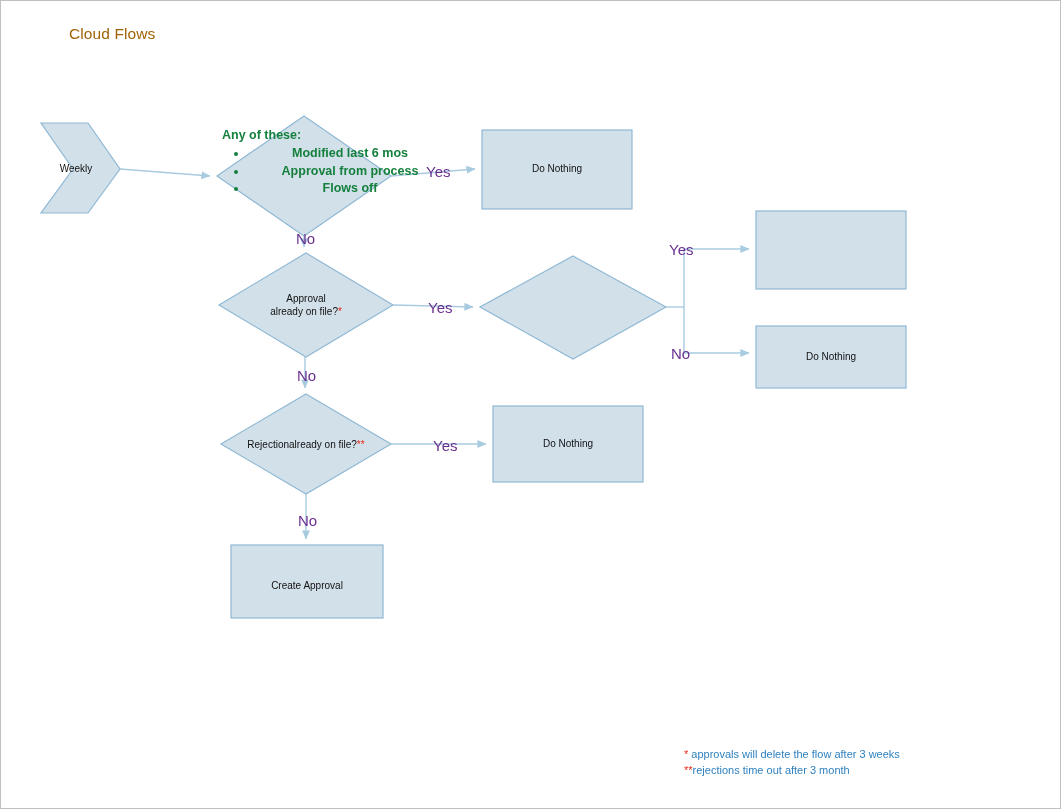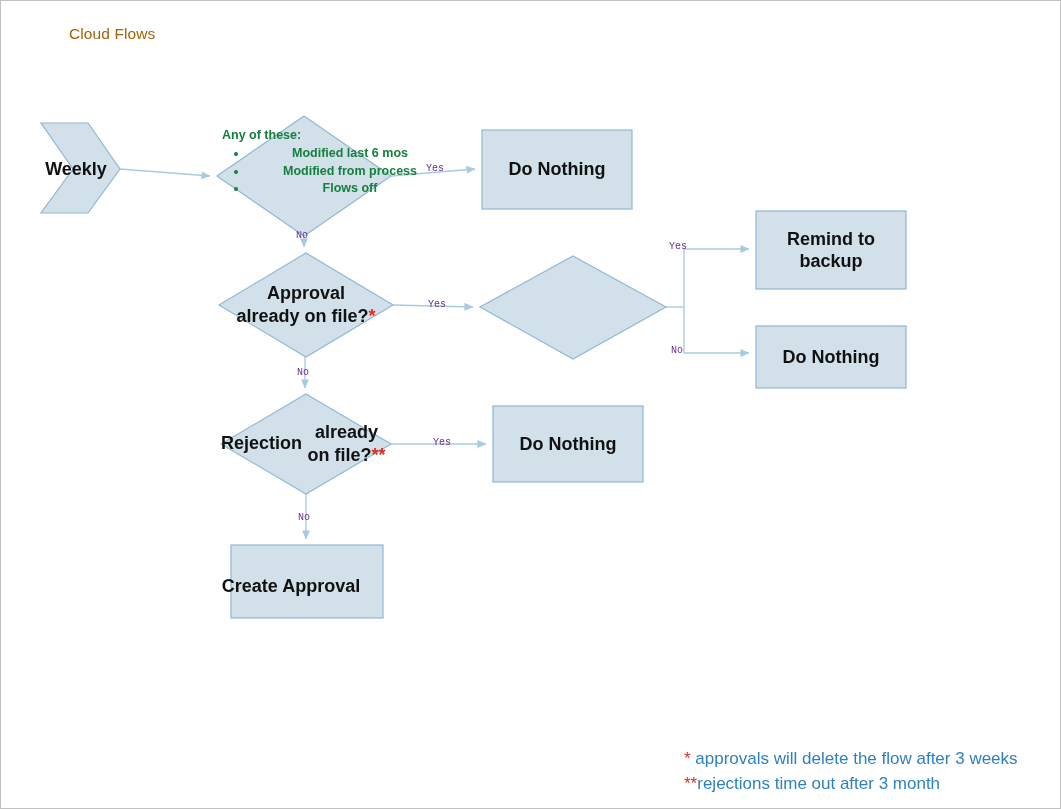--- a/index.html
+++ b/index.html
@@ -37,22 +37,22 @@
     letter-spacing: 0.1px;
     white-space: nowrap;
   }
 
   
   .shape-text {
     position: absolute;
     display: flex;
     align-items: center;
     justify-content: center;
-    font-weight: bold;
-    font-size: 18px;
+    font-weight: normal;
+    font-size: 10px;
     color: #111111;
     text-align: center;
     line-height: 1.25;
     pointer-events: none;
   }
   .shape-text.two-line { line-height: 1.3; align-items: center; }
 
   
   #decision-criteria-text {
     position: absolute;
@@ -69,33 +69,32 @@
     margin: 0;
     padding: 0 0 0 26px;
     list-style: disc;
     text-align: center;
   }
   #decision-criteria-text li { margin: 0; padding: 0; }
 
   
   .edge-label {
     position: absolute;
-    font-size: 10px;
+    font-size: 15px;
     color: #6a2f8f;
     font-weight: normal;
     white-space: nowrap;
-    font-family: Liberation Mono, monospace;
   }
 
   
   #footnotes {
     position: absolute;
     left: 683px;
     top: 746px;
-    font-size: 17px;
+    font-size: 11px;
     color: #2e81bf;
     line-height: 1.45;
   }
   #footnotes .star { color: #e8291c; }
   .note-line { white-space: nowrap; }
 
   .red-star { color: #e8291c; }
 </style>
 </head>
 <body>
@@ -158,45 +157,44 @@
       <line x1="305" y1="493" x2="305" y2="538" marker-end="url(#arrowhead)"></line>
     </g>
   </svg>
 
   <div class="shape-text" style="left:40px;top:148px;width:70px;height:40px;">Weekly</div>
 
   <div id="decision-criteria-text">
     <span class="heading">Any of these:</span>
     <ul>
       <li>Modified last 6 mos</li>
-      <li>Modified from process</li>
+      <li>Approval from process</li>
       <li>Flows off</li>
     </ul>
   </div>
 
   <div class="shape-text" style="left:481px;top:129px;width:150px;height:79px;">Do Nothing</div>
 
   <div class="shape-text two-line" style="left:218px;top:282px;width:174px;height:44px;flex-direction:column;">
     <span>Approval</span>
     <span><span>already on file?</span><span class="red-star">*</span></span>
   </div>
 
 
-  <div class="shape-text" style="left:755px;top:210px;width:150px;height:78px;">Remind to backup</div>
 
   <div class="shape-text" style="left:755px;top:325px;width:150px;height:62px;">Do Nothing</div>
 
   <div class="shape-text two-line" style="left:220px;top:421px;width:170px;height:44px;flex-direction:row;">
     <span>Rejection</span>
     <span><span>already on file?</span><span class="red-star">**</span></span>
   </div>
 
   <div class="shape-text" style="left:492px;top:405px;width:150px;height:76px;">Do Nothing</div>
 
-  <div class="shape-text" style="left:214px;top:544px;width:152px;height:83px;border-radius:25px;">Create Approval</div>
+  <div class="shape-text" style="left:230px;top:544px;width:152px;height:83px;border-radius:25px;">Create Approval</div>
 
   <div class="edge-label" style="left:425px;top:162px;">Yes</div>
   <div class="edge-label" style="left:295px;top:229px;">No</div>
   <div class="edge-label" style="left:427px;top:298px;">Yes</div>
   <div class="edge-label" style="left:296px;top:366px;">No</div>
   <div class="edge-label" style="left:668px;top:240px;">Yes</div>
   <div class="edge-label" style="left:670px;top:344px;">No</div>
   <div class="edge-label" style="left:432px;top:436px;">Yes</div>
   <div class="edge-label" style="left:297px;top:511px;">No</div>
 

